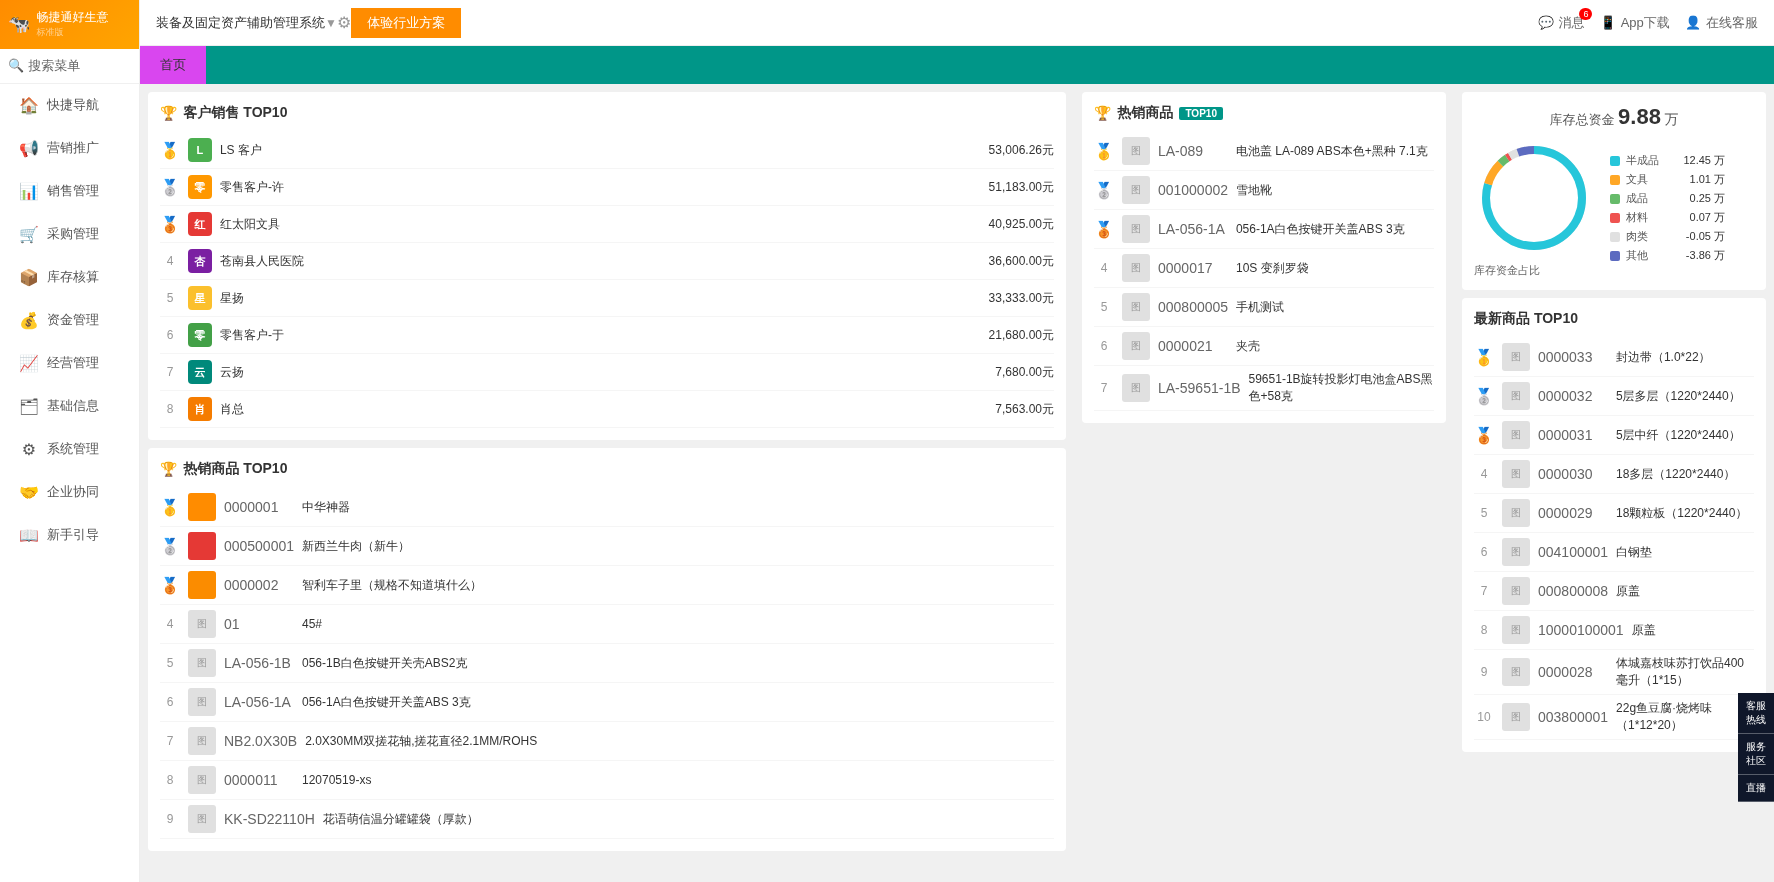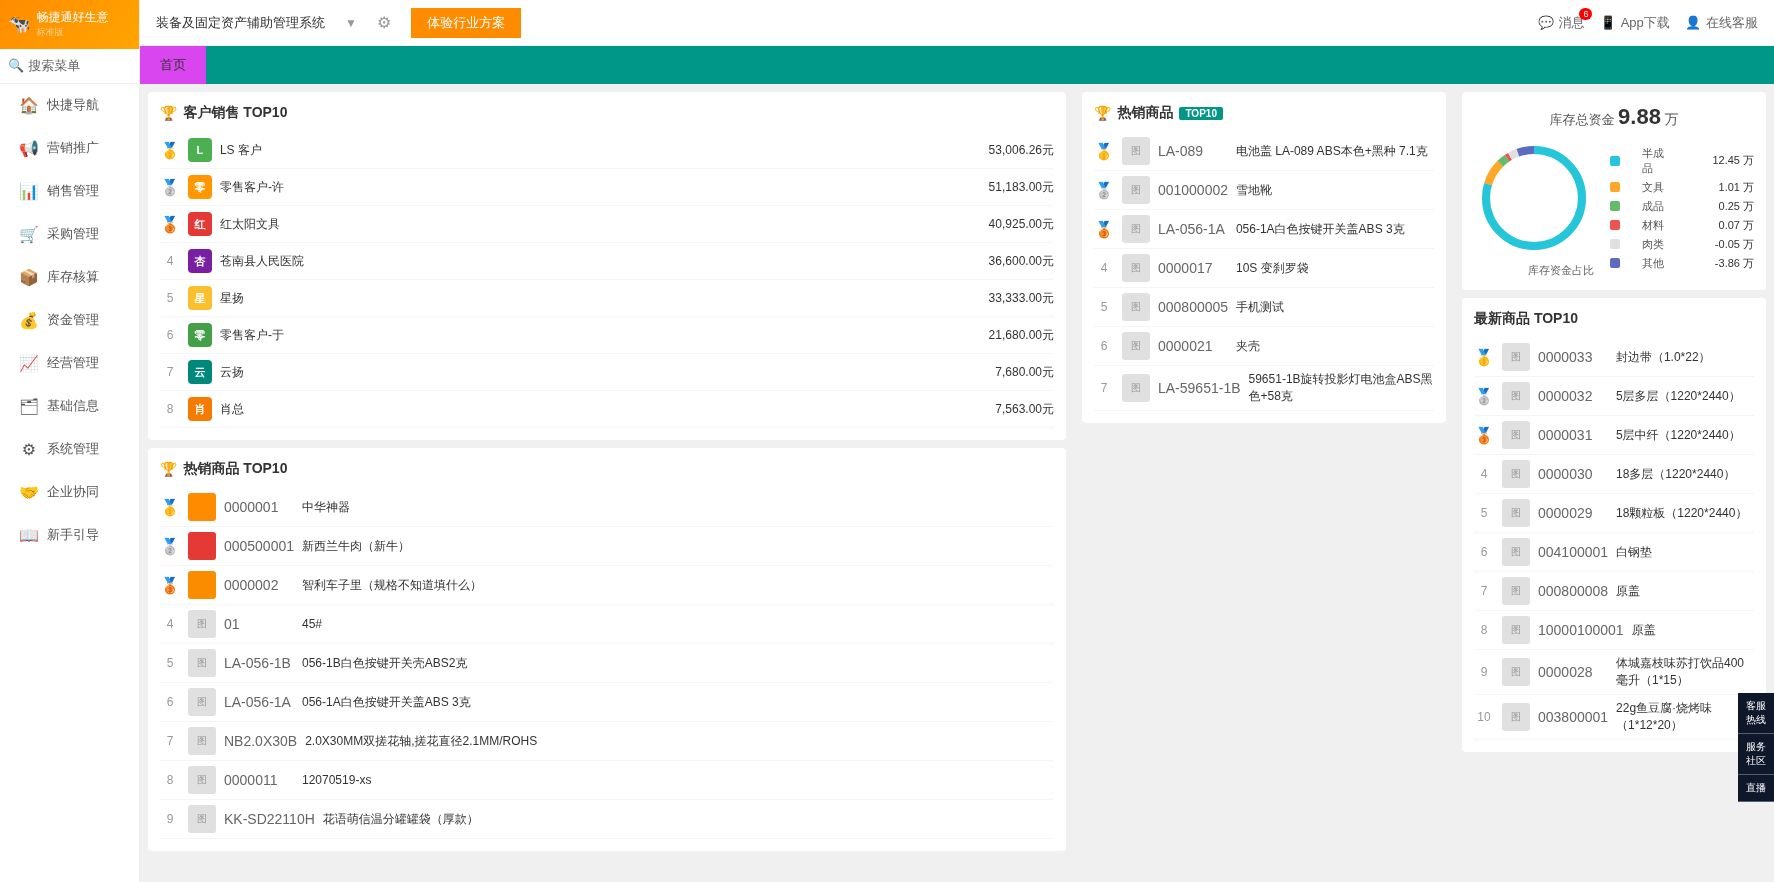--- a/index.html
+++ b/index.html
@@ -13,21 +13,21 @@
     .sidebar-logo-badge { font-size: 9px; color: #fff8; }
 
     .sidebar-search { padding: 8px; border-bottom: 1px solid #f0f0f0; display: flex; align-items: center; gap: 4px; color: #666; cursor: pointer; }
 
     .sidebar-nav { flex: 1; overflow-y: auto; }
     .sidebar-item { display: flex; align-items: center; gap: 8px; padding: 12px 16px; cursor: pointer; color: #555; font-size: 13px; border-left: 3px solid transparent; }
     .sidebar-item-icon { font-size: 16px; width: 20px; text-align: center; }
 
     
     .main-area { flex: 1; display: flex; flex-direction: column; overflow: hidden; }
-    .topbar { height: 46px; background: #fff; display: flex; align-items: center; padding: 0 16px; gap: 20px; border-bottom: 1px solid #eee; }
+    .topbar { height: 46px; background: #fff; display: flex; align-items: center; padding: 0 16px; gap: 0; border-bottom: 1px solid #eee; }
     .topbar-title { font-size: 13px; color: #333; }
     .topbar-arrow { color: #999; font-size: 12px; }
     .topbar-gear { color: #999; font-size: 16px; cursor: pointer; }
     .topbar-btn { background: #ff8c00; color: #fff; border: none; padding: 6px 16px; border-radius: 0; cursor: pointer; font-size: 13px; }
     .topbar-right { margin-left: auto; display: flex; align-items: center; gap: 16px; color: #666; font-size: 13px; }
     .topbar-right-item { display: flex; align-items: center; gap: 4px; cursor: pointer; position: relative; }
     .badge { background: #f00; color: #fff; border-radius: 8px; font-size: 9px; padding: 1px 4px; position: absolute; top: -6px; right: -8px; }
 
     
     .tabbar { background: #009688; display: flex; align-items: center; padding: 0 0; height: 38px; }
@@ -57,23 +57,23 @@
     .rank-amount { font-size: 12px; color: #333; font-weight: 500; }
 
     
     .product-item { display: flex; align-items: center; padding: 5px 0; border-bottom: 1px solid #f5f5f5; gap: 8px; }
     .product-img { width: 28px; height: 28px; background: #e0e0e0; border-radius: 3px; display: flex; align-items: center; justify-content: center; font-size: 10px; color: #999; flex-shrink: 0; }
     .product-code { font-size: 14px; color: #666; min-width: 70px; }
     .product-name { flex: 1; font-size: 12px; color: #333; }
 
     
     .chart-area { display: flex; align-items: center; gap: 16px; }
-    .donut-label { font-size: 11px; color: #666; text-align: right; margin-top: 2px; }
+    .donut-label { font-size: 11px; color: #666; text-align: left; margin-top: 2px; }
     .legend { display: flex; flex-direction: column; gap: 4px; }
-    .legend-item { display: flex; align-items: center; gap: 22px; font-size: 11px; color: #555; }
+    .legend-item { display: flex; align-items: center; gap: 6px; font-size: 11px; color: #555; }
     .legend-dot { width: 10px; height: 10px; border-radius: 2px; flex-shrink: 0; }
     .legend-val { margin-left: auto; font-size: 11px; color: #333; min-width: 60px; text-align: right; }
 
     .inventory-total { text-align: center; margin-bottom: 8px; }
     .inventory-total-label { font-size: 13px; color: #555; }
     .inventory-total-value { font-size: 22px; font-weight: bold; color: #333; }
     .inventory-total-unit { font-size: 14px; color: #555; }
 
     
     ::-webkit-scrollbar { width: 4px; height: 4px; }

